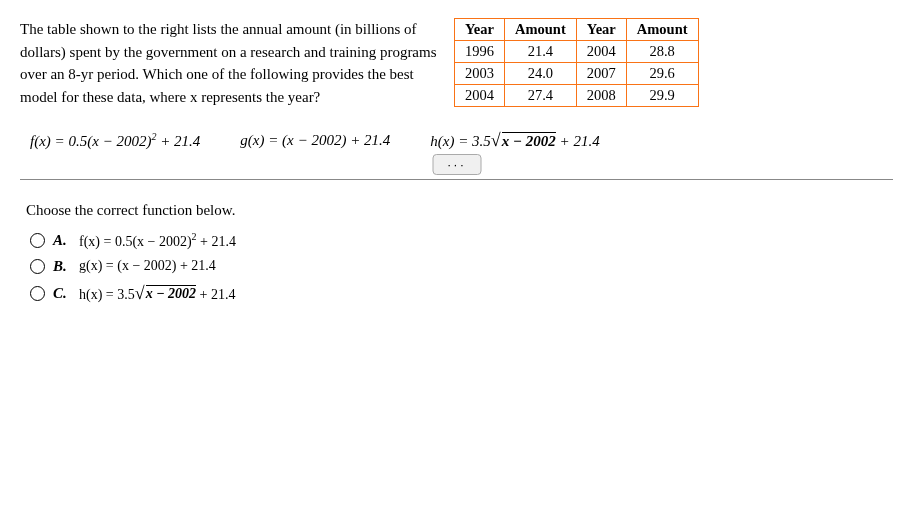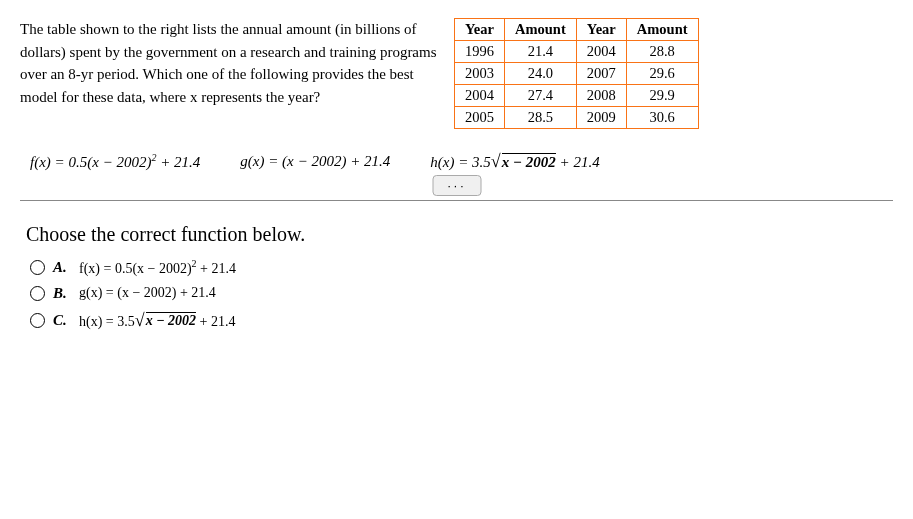--- a/index.html
+++ b/index.html
@@ -103,21 +103,21 @@
       background: #f0f0f0;
       border: 1px solid #aaa;
       border-radius: 4px;
       padding: 2px 14px;
       font-size: 13px;
       cursor: pointer;
       letter-spacing: 2px;
     }
 
     .choose-label {
-      font-size: 20px;
+      font-size: 15px;
       margin-bottom: 12px;
       padding-left: 6px;
     }
 
     .options-list {
       display: flex;
       flex-direction: column;
       gap: 8px;
       padding-left: 10px;
     }
@@ -188,26 +188,20 @@
             <td>24.0</td>
             <td>2007</td>
             <td>29.6</td>
           </tr>
           <tr>
             <td>2004</td>
             <td>27.4</td>
             <td>2008</td>
             <td>29.9</td>
           </tr>
-          <tr>
-            <td>2005</td>
-            <td>28.5</td>
-            <td>2009</td>
-            <td>30.6</td>
-          </tr>
         </tbody>
     </table>
   </div>
 
   <div class="functions-row">
     <div class="function-item">
       f(x) = 0.5(x − 2002)<sup>2</sup> + 21.4
     </div>
     <div class="function-item">
       g(x) = (x − 2002) + 21.4

